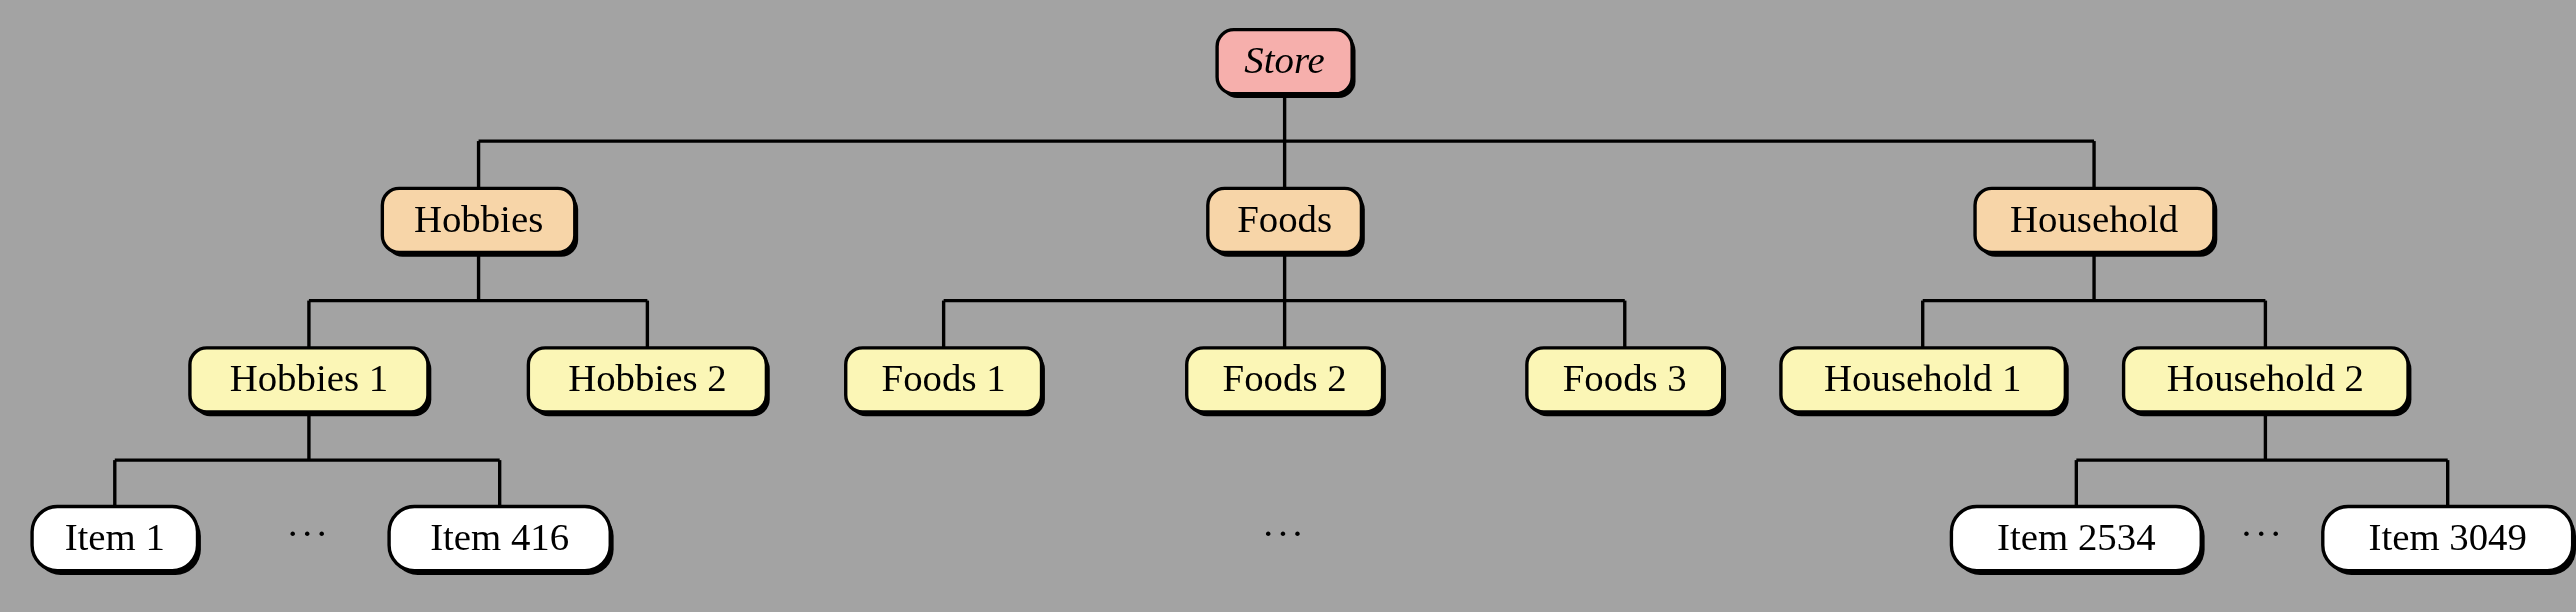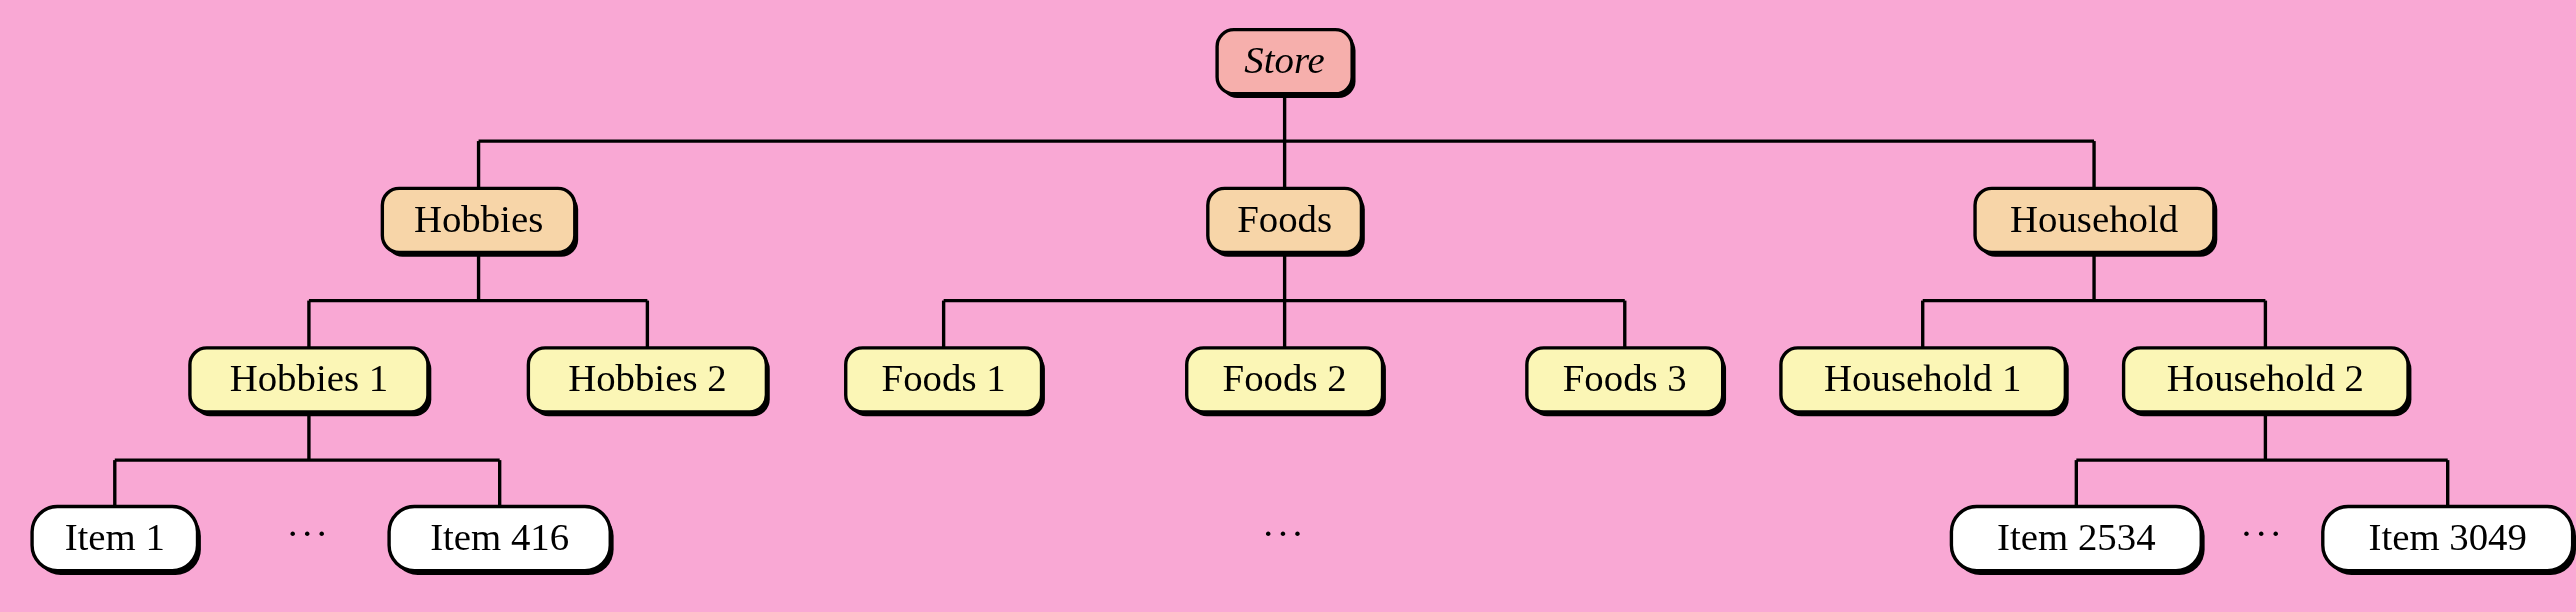--- a/index.html
+++ b/index.html
@@ -10,21 +10,21 @@
   body {
     width: 2576px;
     height: 613px;
     font-family: "Liberation Serif", "DejaVu Serif", serif;
     overflow: hidden;
   }
   #tree-root {
     position: relative;
     width: 2576px;
     height: 613px;
-    background: #f9a8d4;
+    background: #a3a3a3;
   }
   svg#tree-svg {
     position: absolute;
     top: 0;
     left: 0;
     width: 2576px;
     height: 613px;
     display: block;
   }
   .edge-line {

